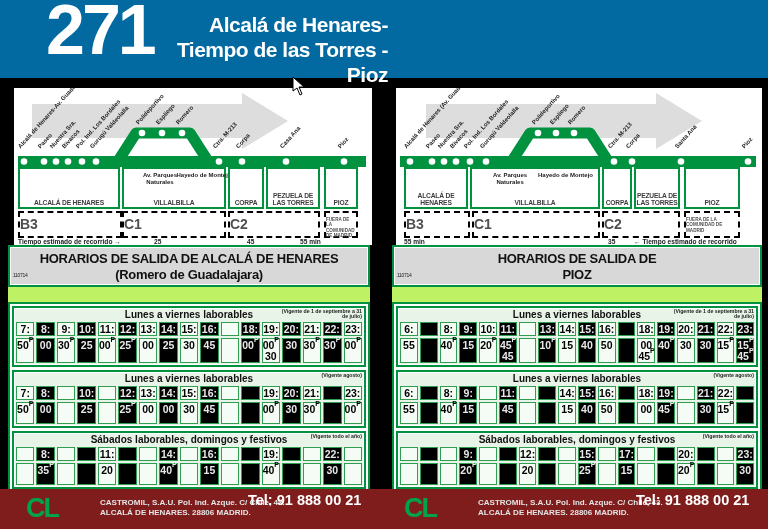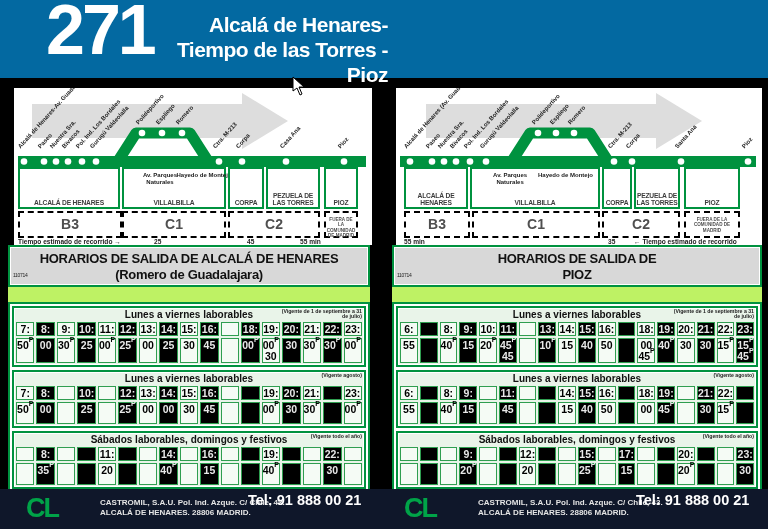--- a/index.html
+++ b/index.html
@@ -15,21 +15,21 @@
   .diagram{position:absolute;top:88px;height:157px;background:#fff;overflow:hidden}
   #dg-l{left:14px;width:358px}
   #dg-r{left:396px;width:366px}
   .dg-arrow-body{position:absolute;background:#ddd}
   .dg-arrow-head{position:absolute;width:0;height:0;border-top:28px solid transparent;border-bottom:28px solid transparent;border-left:46px solid #ddd}
   .dg-svg{position:absolute;left:0;top:0}
   .stop-lbl{position:absolute;font-size:6px;font-weight:bold;color:#222;white-space:nowrap;transform:rotate(-48deg);transform-origin:0 100%;line-height:7px;height:7px}
   .zone{position:absolute;top:79px;height:42px;border:2px solid #00923f;box-sizing:border-box;background:#fff}
   .zone-name{position:absolute;left:0;right:0;bottom:1px;text-align:center;font-size:6.7px;font-weight:bold;color:#3c3c3c;line-height:7px;letter-spacing:-.2px}
   .zone-sub{position:absolute;top:3px;font-size:6px;font-weight:bold;color:#222;text-align:center;line-height:6.5px;width:56px}
-  .fare{position:absolute;top:123px;height:27px;border:2px dashed #000;box-sizing:border-box;color:#4f4f4f;font-weight:bold;text-align:center;background:#fff}
+  .fare{position:absolute;top:123px;height:27px;border:2px dashed #000;box-sizing:border-box;color:#4f4f4f;font-weight:bold;text-align:left;background:#fff}
   .fare .big{font-size:14px;line-height:23px}
   .fare .tiny{font-size:4.6px;line-height:5.4px;display:block;padding-top:4px}
   .times{position:absolute;left:0;right:0;top:150px;height:10px;font-size:6.6px;font-weight:bold;color:#222}
   .times span{position:absolute;white-space:nowrap}
   
   .panel{position:absolute;top:245px;height:242px;background:#bef264}
   #pn-l{left:8px;width:362px}
   #pn-r{left:392px;width:370px}
   .p-title{position:relative;background:#d8d8d8;border:2px solid #00923f;box-shadow:inset 0 0 0 1px #fff;height:42px;box-sizing:border-box;text-align:center;font-weight:bold;color:#111;font-size:13px;line-height:16px;padding-top:4px;letter-spacing:-.3px}
   .p-code{position:absolute;left:3px;bottom:2px;font-size:5px;font-weight:normal;color:#222}
@@ -43,21 +43,21 @@
   .ch,.cm{border:1px solid #2f9e50;background:#f5fbf5;text-align:center;font-weight:bold;color:#000;box-sizing:border-box}
   .ch{height:14px;line-height:12px;font-size:10.5px}
   .cm{flex:1;min-height:22px;font-size:10.5px;line-height:11px;padding-top:1px}
   .b{background:#000;color:#e8e8e8;border-color:#2f9e50}
   .mv sup,.nsup{font-size:7px;position:relative;top:-3px;line-height:0}
   .notas{display:flex;gap:3px;margin-top:3px;height:15px}
   .nbox{border:1px solid #fff;background:#000;color:#e8e8e8;font-weight:bold;box-sizing:border-box}
   .nlabel{font-size:9px;padding:1px 5px;line-height:11px}
   .ntext{flex:1;font-size:8px;padding:1px 5px;line-height:11px}
   
-  .foot{position:absolute;left:0;top:489px;width:768px;height:40px;background:#0f172a}
+  .foot{position:absolute;left:0;top:489px;width:768px;height:40px;background:#7f1d1d}
   .fhalf{position:absolute;top:0;height:40px;width:384px}
   #fh-l{left:0}
   #fh-r{left:384px}
   .cl{position:absolute;left:26px;top:4px;font-size:27px;font-weight:bold;color:#00a348;letter-spacing:-2px}
   .company{position:absolute;left:100px;top:9px;font-size:8px;color:#e4e4e4;font-weight:bold;line-height:9.5px;white-space:nowrap}
   .tel{position:absolute;left:248px;top:3px;font-size:14.5px;color:#fff;font-weight:bold;white-space:nowrap}
   #fh-r .cl{left:20px}
   #fh-r .company{left:94px}
   #fh-r .tel{left:252px}
 </style>

